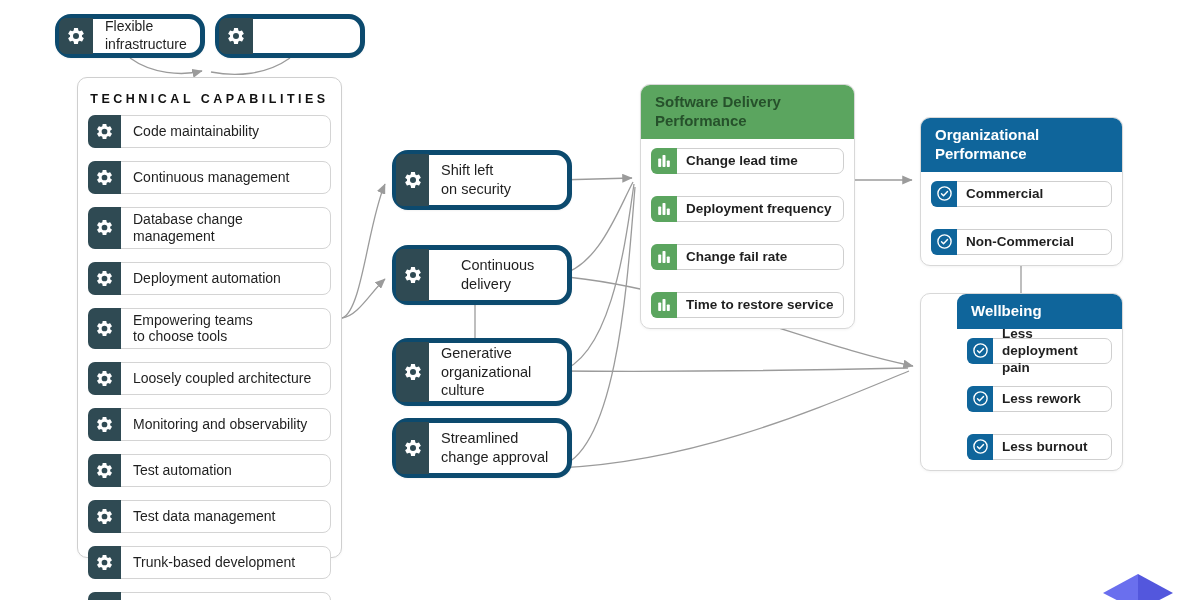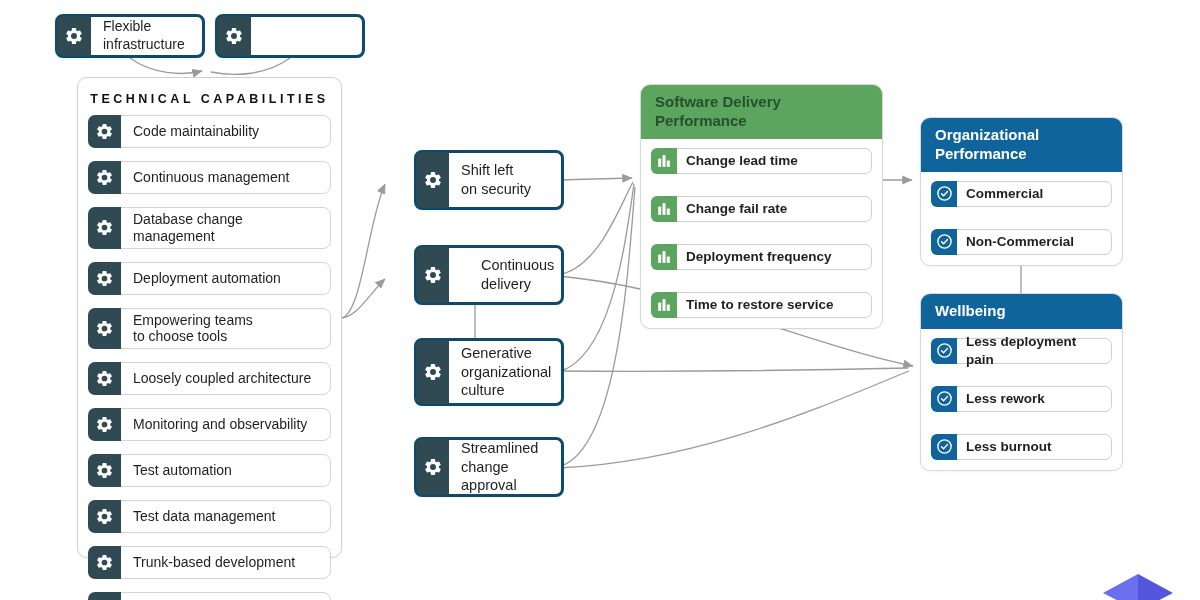--- a/index.html
+++ b/index.html
@@ -4,22 +4,22 @@
 <style>
   * { margin: 0; padding: 0; box-sizing: border-box; }
   html, body { width: 1200px; height: 600px; overflow: hidden; background: #ffffff;
     font-family: "Liberation Sans", sans-serif; color: #1f1f1f; }
   #canvas { position: relative; width: 1200px; height: 600px; background: #fff; }
   #wires { position: absolute; inset: 0; z-index: 0; }
 
   .node-label { white-space: pre-line; line-height: 1.28; }
 
   
-  .cap-node { position: absolute; display: flex; background: #fff; border: 3px solid #0c4a6e;
-    border-radius: 8px; box-shadow: 0 1px 2px rgba(0,0,0,.05); z-index: 1; }
+  .cap-node { position: absolute; display: flex; background: #fff; border: 5px solid #0c4a6e;
+    border-radius: 16px; box-shadow: 0 1px 2px rgba(0,0,0,.05); z-index: 1; }
   .gear-block { background: #2F4A53; border-radius: 7px 0 0 7px; flex: 0 0 33px;
     display: flex; align-items: center; justify-content: center; margin: -1px 0 -1px -1px; }
   .cap-node .node-label { display: flex; align-items: center; padding: 4px 8px 4px 12px;
     font-size: 14px; font-weight: 500; }
 
   
   .top-node { height: 44px; width: 150px; }
   .top-node .gear-block { flex-basis: 34px; }
 
   
@@ -29,21 +29,21 @@
   .tc-title { text-align: center; font-size: 12.5px; font-weight: 700; letter-spacing: 3.5px;
     padding: 6px 0 9px 0; color: #111; }
   .tc-list { display: flex; flex-direction: column; gap: 13px; }
   .tc-item { position: relative; display: flex; min-height: 33px; border: 1px solid #d4d4d4;
     border-radius: 8px; background: #fff; }
   .tc-item .gear-block { border-radius: 7px 0 0 7px; }
   .tc-item .node-label { display: flex; align-items: center; padding: 3px 6px 3px 12px;
     font-size: 14px; font-weight: 500; line-height: 1.2; }
 
   
-  .mid-node { width: 150px; margin-left: 22px; }
+  .mid-node { width: 180px; }
   .mid-node .node-label { font-size: 14.5px; }
 
   
   .card { position: absolute; background: #fff; border: 1px solid #d8d8d8; border-radius: 10px;
     box-shadow: 0 1px 3px rgba(0,0,0,.05); z-index: 1; }
   .card-header { border-radius: 9px 9px 0 0; padding: 8px 14px; font-size: 15px;
     font-weight: 700; line-height: 1.25; white-space: pre-line; }
   .card-header.green { background: #5BA55F; color: #26512B; }
   .card-header.blue  { background: #0F659B; color: #ffffff; }
   .card-body { padding: 9px 10px 10px 10px; display: flex; flex-direction: column; gap: 22px; }
@@ -227,31 +227,31 @@
     <div class="gear-block">
       <svg width="20" height="20" viewBox="0 0 24 24" fill="#fff">
           <path d="M19.14 12.94c.04-.3.06-.61.06-.94 0-.32-.02-.64-.07-.94l2.03-1.58a.49.49 0 0 0 .12-.61l-1.92-3.32a.49.49 0 0 0-.59-.22l-2.39.96c-.5-.38-1.03-.7-1.62-.94l-.36-2.54a.484.484 0 0 0-.48-.41h-3.84c-.24 0-.43.17-.47.41l-.36 2.54c-.59.24-1.13.57-1.62.94l-2.39-.96a.49.49 0 0 0-.59.22L2.74 8.87c-.12.21-.08.47.12.61l2.03 1.58c-.05.3-.09.63-.09.94s.02.64.07.94l-2.03 1.58a.49.49 0 0 0-.12.61l1.92 3.32c.12.22.37.29.59.22l2.39-.96c.5.38 1.03.7 1.62.94l.36 2.54c.05.24.24.41.48.41h3.84c.24 0 .44-.17.47-.41l.36-2.54c.59-.24 1.13-.56 1.62-.94l2.39.96c.22.08.47 0 .59-.22l1.92-3.32a.49.49 0 0 0-.12-.61l-2.01-1.58zM12 15.6A3.6 3.6 0 1 1 12 8.4a3.6 3.6 0 0 1 0 7.2z"></path>
         </svg>
     </div>
     <div class="node-label">Generative
 organizational
 culture</div>
   </div>
 
-  <div class="cap-node mid-node" style="left:392px; top:437px; height:60px;">
+  <div class="cap-node mid-node" style="left:392px; top:418px; height:60px;">
     <div class="gear-block">
       <svg width="20" height="20" viewBox="0 0 24 24" fill="#fff">
           <path d="M19.14 12.94c.04-.3.06-.61.06-.94 0-.32-.02-.64-.07-.94l2.03-1.58a.49.49 0 0 0 .12-.61l-1.92-3.32a.49.49 0 0 0-.59-.22l-2.39.96c-.5-.38-1.03-.7-1.62-.94l-.36-2.54a.484.484 0 0 0-.48-.41h-3.84c-.24 0-.43.17-.47.41l-.36 2.54c-.59.24-1.13.57-1.62.94l-2.39-.96a.49.49 0 0 0-.59.22L2.74 8.87c-.12.21-.08.47.12.61l2.03 1.58c-.05.3-.09.63-.09.94s.02.64.07.94l-2.03 1.58a.49.49 0 0 0-.12.61l1.92 3.32c.12.22.37.29.59.22l2.39-.96c.5.38 1.03.7 1.62.94l.36 2.54c.05.24.24.41.48.41h3.84c.24 0 .44-.17.47-.41l.36-2.54c.59-.24 1.13-.56 1.62-.94l2.39.96c.22.08.47 0 .59-.22l1.92-3.32a.49.49 0 0 0-.12-.61l-2.01-1.58zM12 15.6A3.6 3.6 0 1 1 12 8.4a3.6 3.6 0 0 1 0 7.2z"></path>
         </svg>
     </div>
     <div class="node-label">Streamlined
 change approval</div>
   </div>
 
-  <div class="card" style="left:640px; top:84px; width:243px;">
+  <div class="card" style="left:640px; top:84px; width:215px;">
     <div class="card-header green">Software Delivery
 Performance</div>
     <div class="card-body">
         <div class="metric">
           <div class="icon-block green">
             <svg width="14" height="14" viewBox="0 0 14 14" fill="#fff">
               <rect x="1.2" y="4.5" width="3" height="8.5" rx="0.8"></rect>
               <rect x="5.5" y="1" width="3" height="12" rx="0.8"></rect>
               <rect x="9.8" y="6.5" width="3" height="6.5" rx="0.8"></rect>
             </svg>
@@ -259,31 +259,31 @@
           <div class="node-label">Change lead time</div>
         </div>
         <div class="metric">
           <div class="icon-block green">
             <svg width="14" height="14" viewBox="0 0 14 14" fill="#fff">
               <rect x="1.2" y="4.5" width="3" height="8.5" rx="0.8"></rect>
               <rect x="5.5" y="1" width="3" height="12" rx="0.8"></rect>
               <rect x="9.8" y="6.5" width="3" height="6.5" rx="0.8"></rect>
             </svg>
           </div>
-          <div class="node-label">Change fail rate</div>
+          <div class="node-label">Deployment frequency</div>
         </div>
         <div class="metric">
           <div class="icon-block green">
             <svg width="14" height="14" viewBox="0 0 14 14" fill="#fff">
               <rect x="1.2" y="4.5" width="3" height="8.5" rx="0.8"></rect>
               <rect x="5.5" y="1" width="3" height="12" rx="0.8"></rect>
               <rect x="9.8" y="6.5" width="3" height="6.5" rx="0.8"></rect>
             </svg>
           </div>
-          <div class="node-label">Deployment frequency</div>
+          <div class="node-label">Change fail rate</div>
         </div>
         <div class="metric">
           <div class="icon-block green">
             <svg width="14" height="14" viewBox="0 0 14 14" fill="#fff">
               <rect x="1.2" y="4.5" width="3" height="8.5" rx="0.8"></rect>
               <rect x="5.5" y="1" width="3" height="12" rx="0.8"></rect>
               <rect x="9.8" y="6.5" width="3" height="6.5" rx="0.8"></rect>
             </svg>
           </div>
           <div class="node-label">Time to restore service</div>
@@ -309,21 +309,21 @@
             <svg width="17" height="17" viewBox="0 0 17 17" fill="none" stroke="#fff" stroke-width="1.4">
               <circle cx="8.5" cy="8.5" r="6.6"></circle>
               <path d="M5.5 8.7l2 2 4-4.3" stroke-linecap="round" stroke-linejoin="round"></path>
             </svg>
           </div>
           <div class="node-label">Non-Commercial</div>
         </div>
       </div>
   </div>
 
-  <div class="card" style="left:920px; top:293px; width:203px;">
+  <div class="card" style="left:920px; top:293px; width:203px;padding-left:36px;">
     <div class="card-header blue">Wellbeing</div>
     <div class="card-body">
         <div class="metric">
           <div class="icon-block blue">
             <svg width="17" height="17" viewBox="0 0 17 17" fill="none" stroke="#fff" stroke-width="1.4">
               <circle cx="8.5" cy="8.5" r="6.6"></circle>
               <path d="M5.5 8.7l2 2 4-4.3" stroke-linecap="round" stroke-linejoin="round"></path>
             </svg>
           </div>
           <div class="node-label">Less deployment pain</div>

